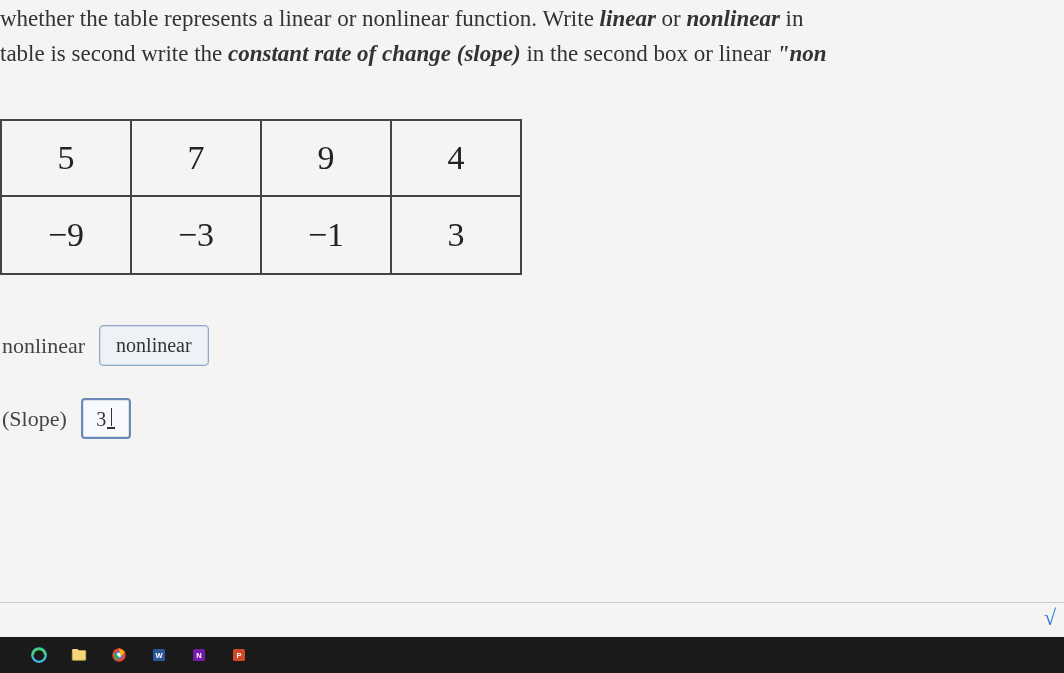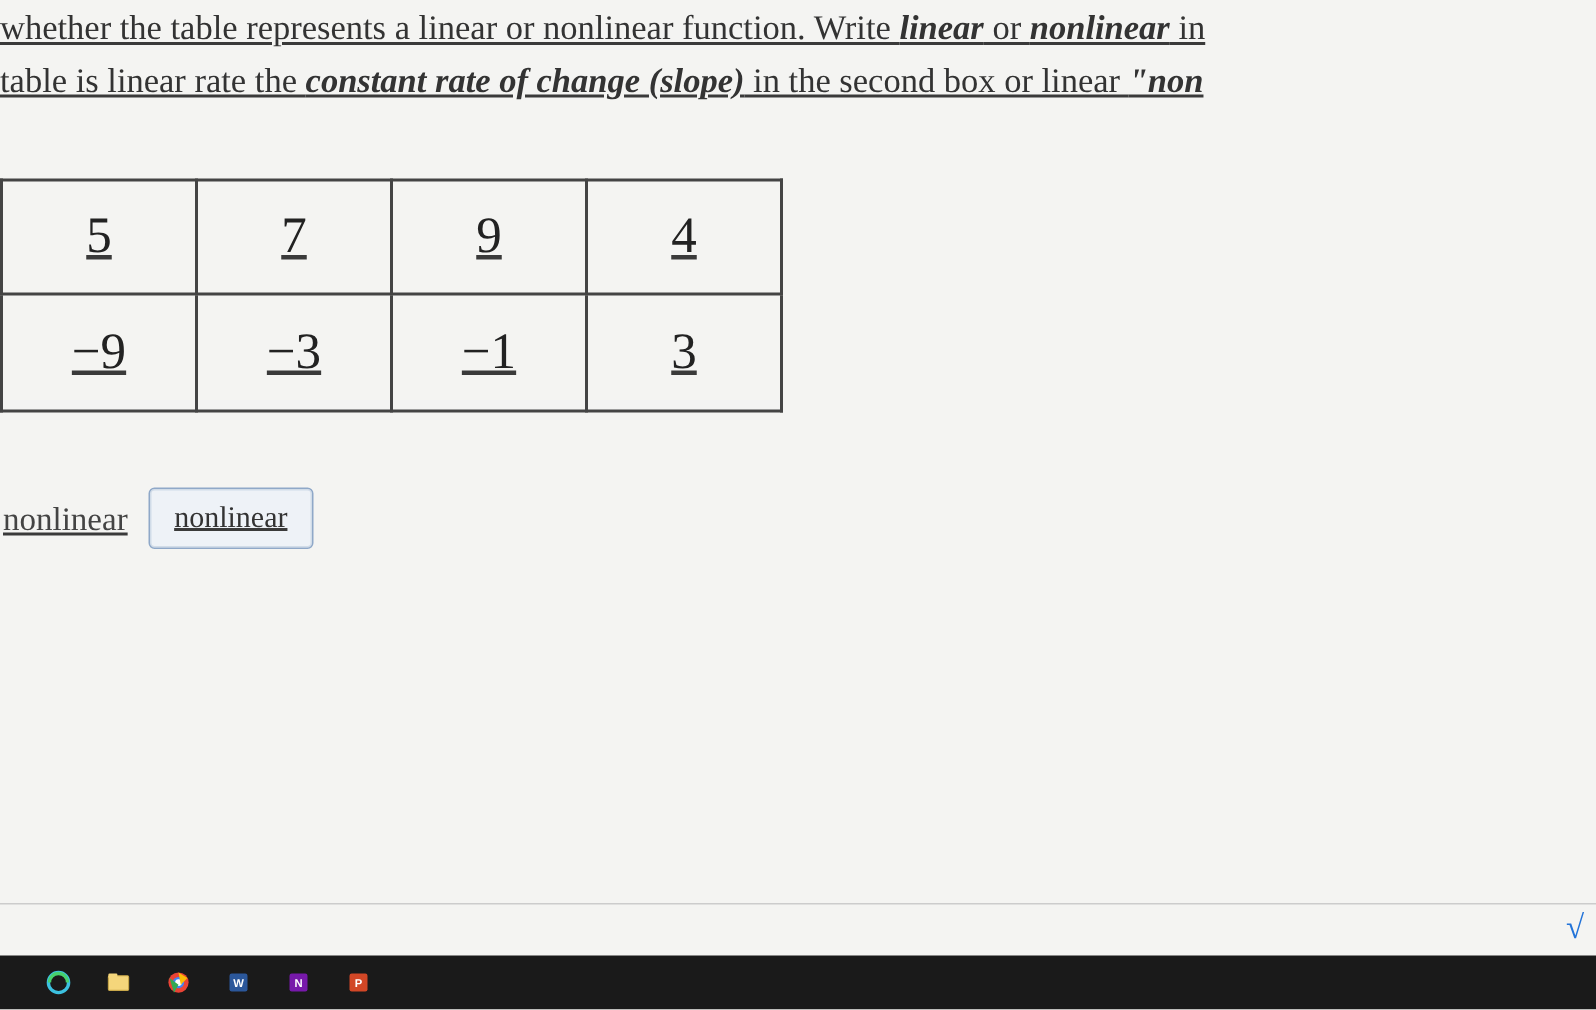--- a/index.html
+++ b/index.html
@@ -11,21 +11,20 @@
       font-family: Georgia, 'Times New Roman', serif;
       background: #f4f4f2;
       width: 1064px;
       height: 673px;
       position: relative;
       overflow: hidden;
     }
     .content {
       padding: 0 0 0 0;
       color: #3a3a3a;
-      text-decoration: underline;
     }
     .instructions {
       font-size: 23px;
       line-height: 1.5;
       color: #333;
       padding: 2px 0 0 0;
     }
     .instructions .italic {
       font-style: italic;
       font-weight: bold;
@@ -149,21 +148,21 @@
   </style>
 </head>
 <body>
 
 <div class="content">
   <div class="instructions">
     <div class="line1">
       <span>whether the table represents a linear or nonlinear function. Write </span><span class="italic">linear</span><span> or </span><span class="italic">nonlinear</span><span> in</span>
     </div>
     <div class="line2">
-      <span>table is linear rate the </span><span class="bold">constant rate of change (slope)</span><span> in the second box or linear </span><span class="italic">"non</span>
+      <span>table is second write the </span><span class="bold">constant rate of change (slope)</span><span> in the second box or linear </span><span class="italic">"non</span>
     </div>
   </div>
 
   <div class="table-wrap">
     <table>
       <tbody>
           <tr>
         <td>5</td>
         <td>7</td>
         <td>9</td>
@@ -177,20 +176,24 @@
       </tr>
     </tbody>
       </table>
   </div>
 
   <div class="answers">
     <div class="answer-row">
       <span class="answer-label">nonlinear</span>
       <span class="answer-box"><span>nonlinear</span></span>
     </div>
+    <div class="answer-row">
+      <span class="answer-label">(Slope)</span>
+      <span class="answer-box active"><span>3</span><span class="cursor-mark"><span class="cursor-line"></span></span></span>
+    </div>
   </div>
 </div>
 
 <div class="divider"></div>
 <div class="sqrt-hint">√</div>
 
 <div class="taskbar">
   <span class="tb-icon">
     <svg viewBox="0 0 24 24">
         <circle cx="12" cy="12" r="9" fill="none" stroke="#3cc1e0" stroke-width="3"></circle>

